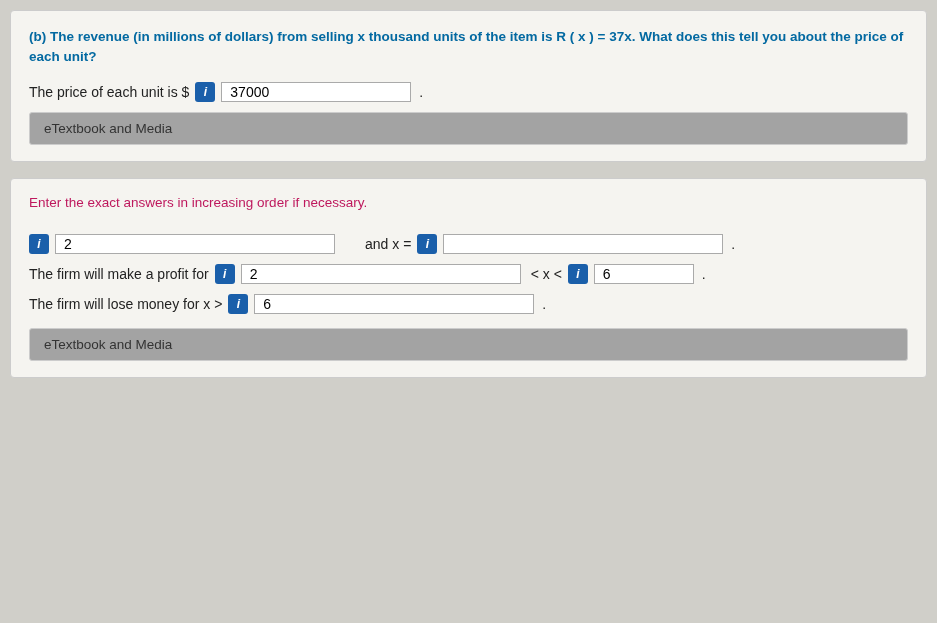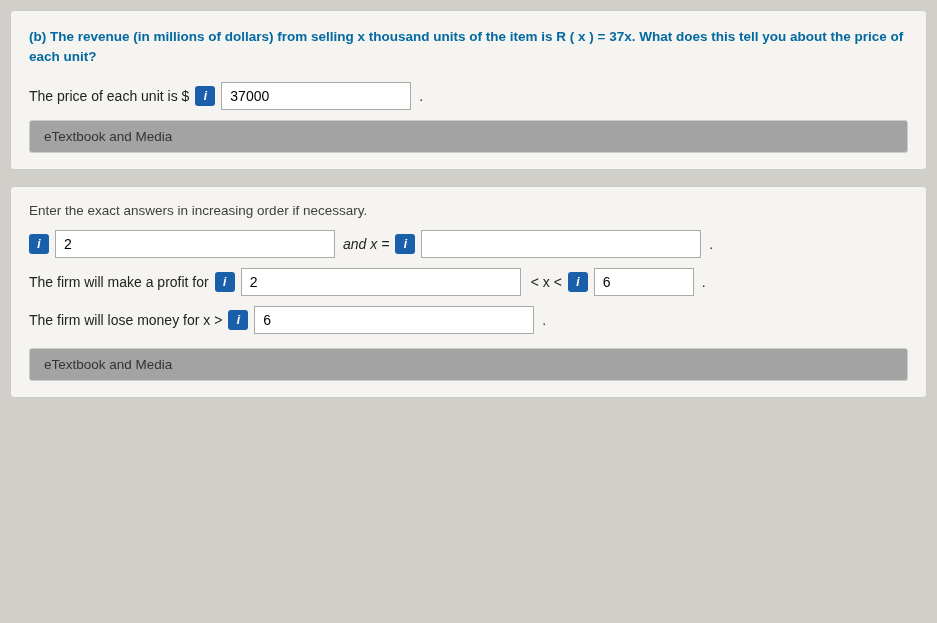--- a/index.html
+++ b/index.html
@@ -46,43 +46,43 @@
       border-radius: 3px;
       cursor: pointer;
       flex-shrink: 0;
     }
     .answer-input {
       border: 1px solid #aaa;
       background: #fff;
       padding: 4px 8px;
       font-size: 14px;
       width: 190px;
-      height: 28px;
+      height: 20px;
       outline: none;
     }
     .answer-input-wide {
       width: 280px;
     }
     .etextbook-bar {
       background: #a3a3a3;
       border: 1px solid #ccc;
       border-radius: 3px;
       padding: 8px 14px;
       font-size: 13.5px;
       color: #333;
       margin-top: 10px;
     }
     .static-text {
       font-size: 14px;
       color: #222;
     }
     .sub-label {
       font-size: 13.5px;
-      margin-bottom: 12px;
-      color: #404040;
+      margin-bottom: 24px;
+      color: #be185d;
     }
     .period { margin-left: 2px; }
   </style>
 </head>
 <body>
 
 <div class="card">
   <div class="card-header">
     <span>
       <strong>(b) The revenue (in millions of dollars) from selling x thousand units of the item is R ( x )  =  37x. What does this tell you about the price of each unit?</strong>
@@ -101,21 +101,21 @@
   </div>
 </div>
 
 <div class="card">
 
   <div class="sub-label">Enter the exact answers in increasing order if necessary.</div>
 
   <div class="row-inline">
     <span class="info-btn">i</span>
     <input class="answer-input answer-input-wide" type="text" value="2" style="">
-    <span class="static-text" style="margin-left:2px;font-style:italic;">and x = </span>
+    <span class="static-text" style="margin-left:24px;">and x = </span>
     <span class="info-btn">i</span>
     <input class="answer-input answer-input-wide" type="text" value="" style="">
     <span class="period">.</span>
   </div>
 
   <div class="row-inline" style="">
     <span class="static-text">The firm will make a profit for</span>
     <span class="info-btn">i</span>
     <input class="answer-input answer-input-wide" type="text" value="2" style="">
     <span class="static-text" style="margin-left:4px;">&lt; x &lt;</span>

